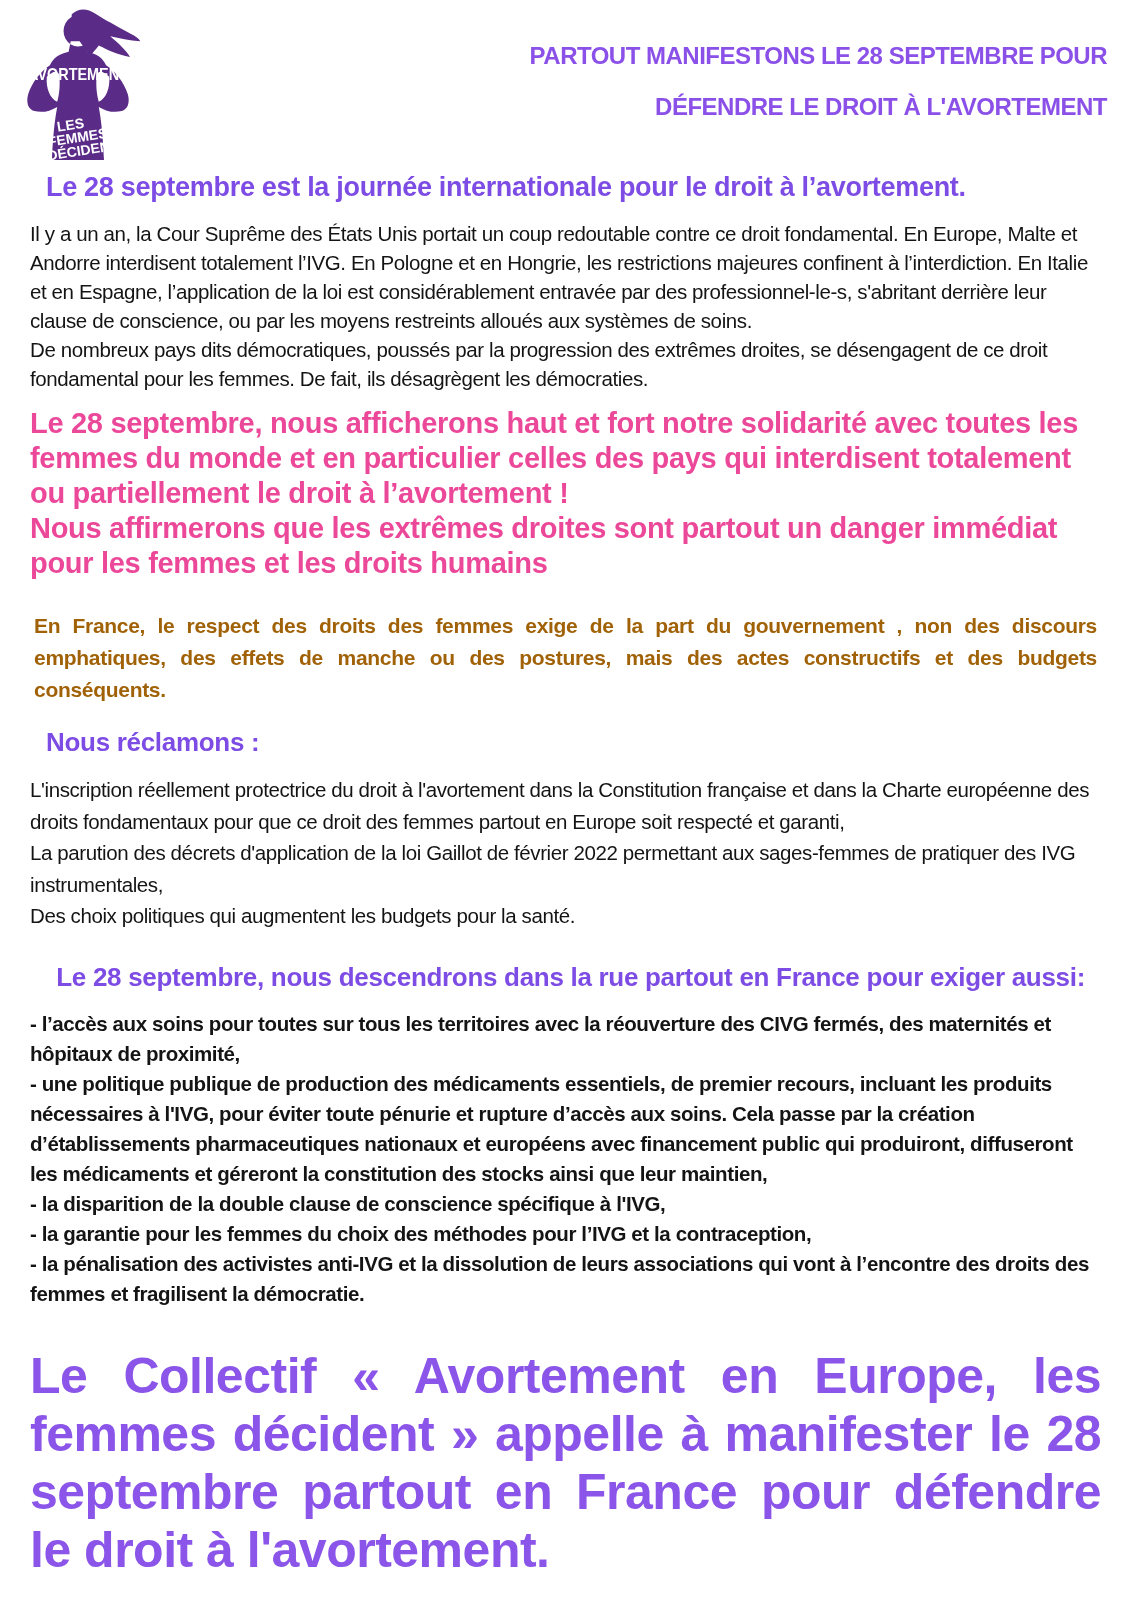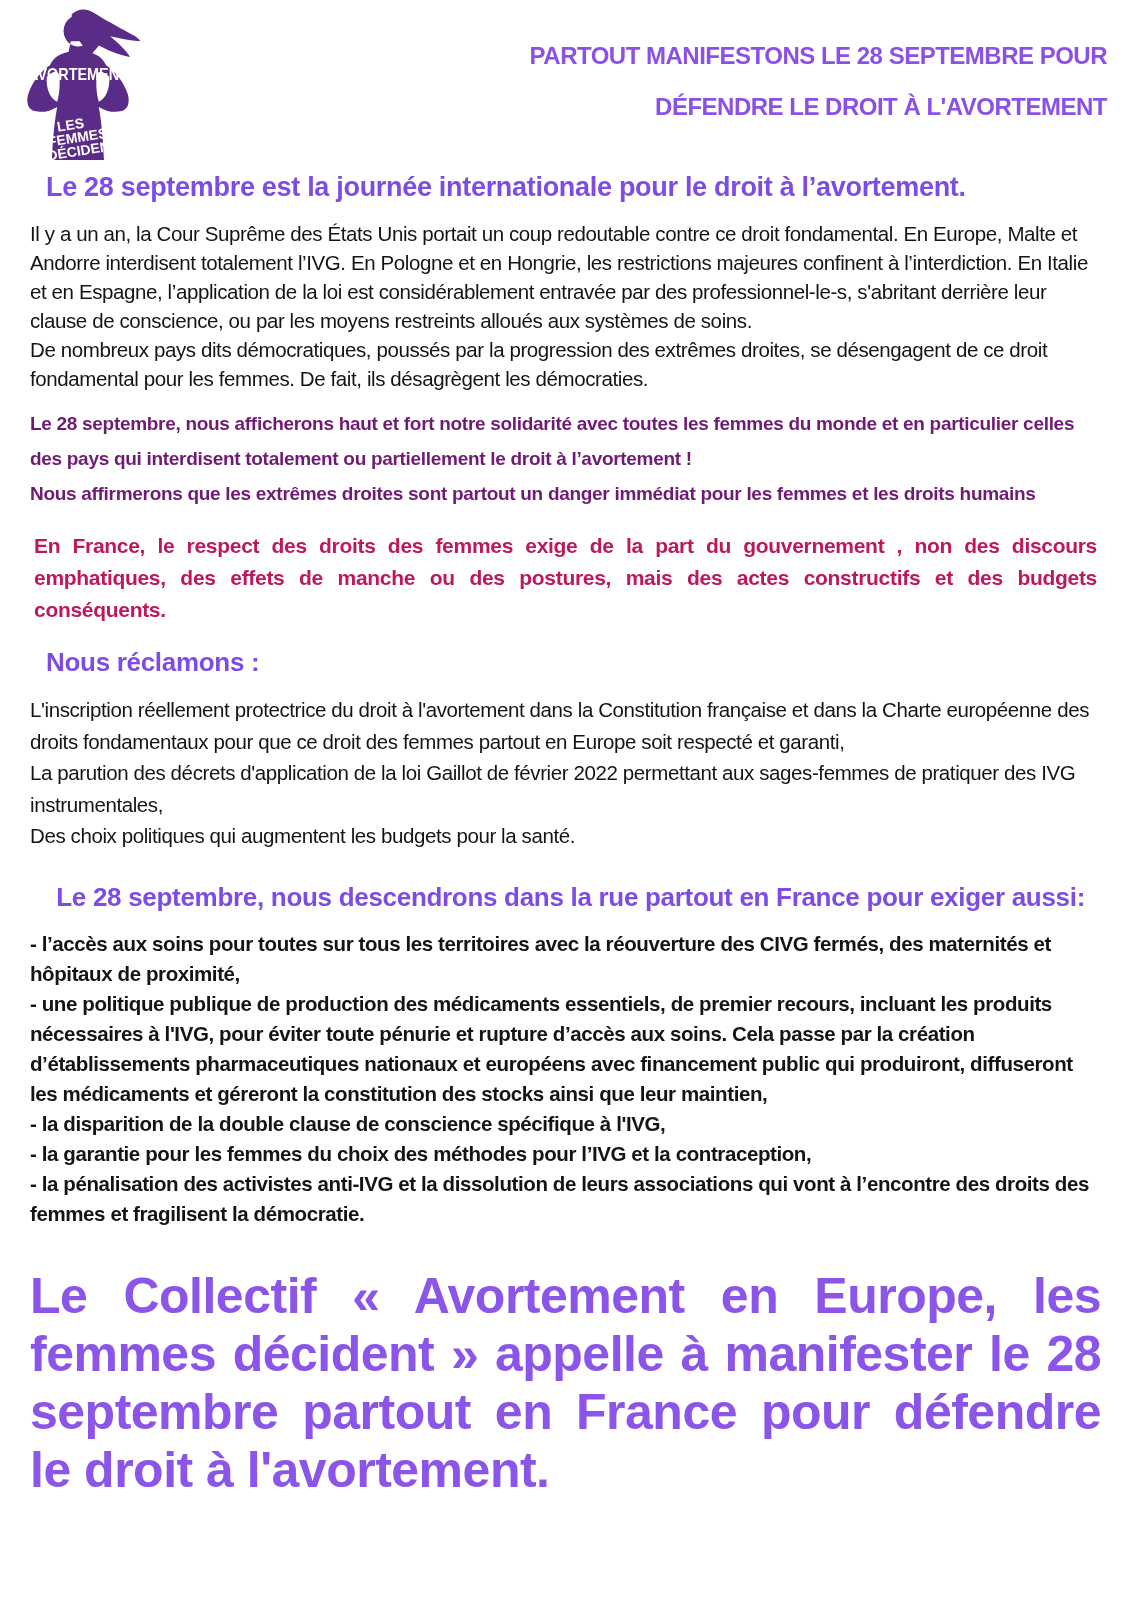--- a/index.html
+++ b/index.html
@@ -40,34 +40,34 @@
     margin:3px 0 0 0;
     font-size:20.5px;
     font-weight:normal;
     line-height:29px;
     letter-spacing:-0.4px;
     color:#141414;
     white-space:pre-line;
   }
   .solidarity{
     margin-top:13px;
-    font-size:19px;
+    font-size:29px;
     font-weight:bold;
     line-height:35px;
     letter-spacing:-0.3px;
-    color:#701a75;
+    color:#ec4899;
     white-space:pre-line;
   }
   .france-block{
     margin-top:15px;
     font-size:21px;
     font-weight:bold;
     line-height:32px;
     letter-spacing:-0.3px;
-    color:#be185d;
+    color:#a16207;
     text-align:justify;
     padding:0 4px;
   }
   .reclamons-heading{margin-top:6px;font-size:26px;}
   .reclamons-body{line-height:31.5px;margin-top:2px;}
   .street-heading{margin-top:30px;font-size:26px;text-align:right;}
   .demands{margin-top:12px;}
   .demand-item{
     font-size:20.5px;
     font-weight:bold;

